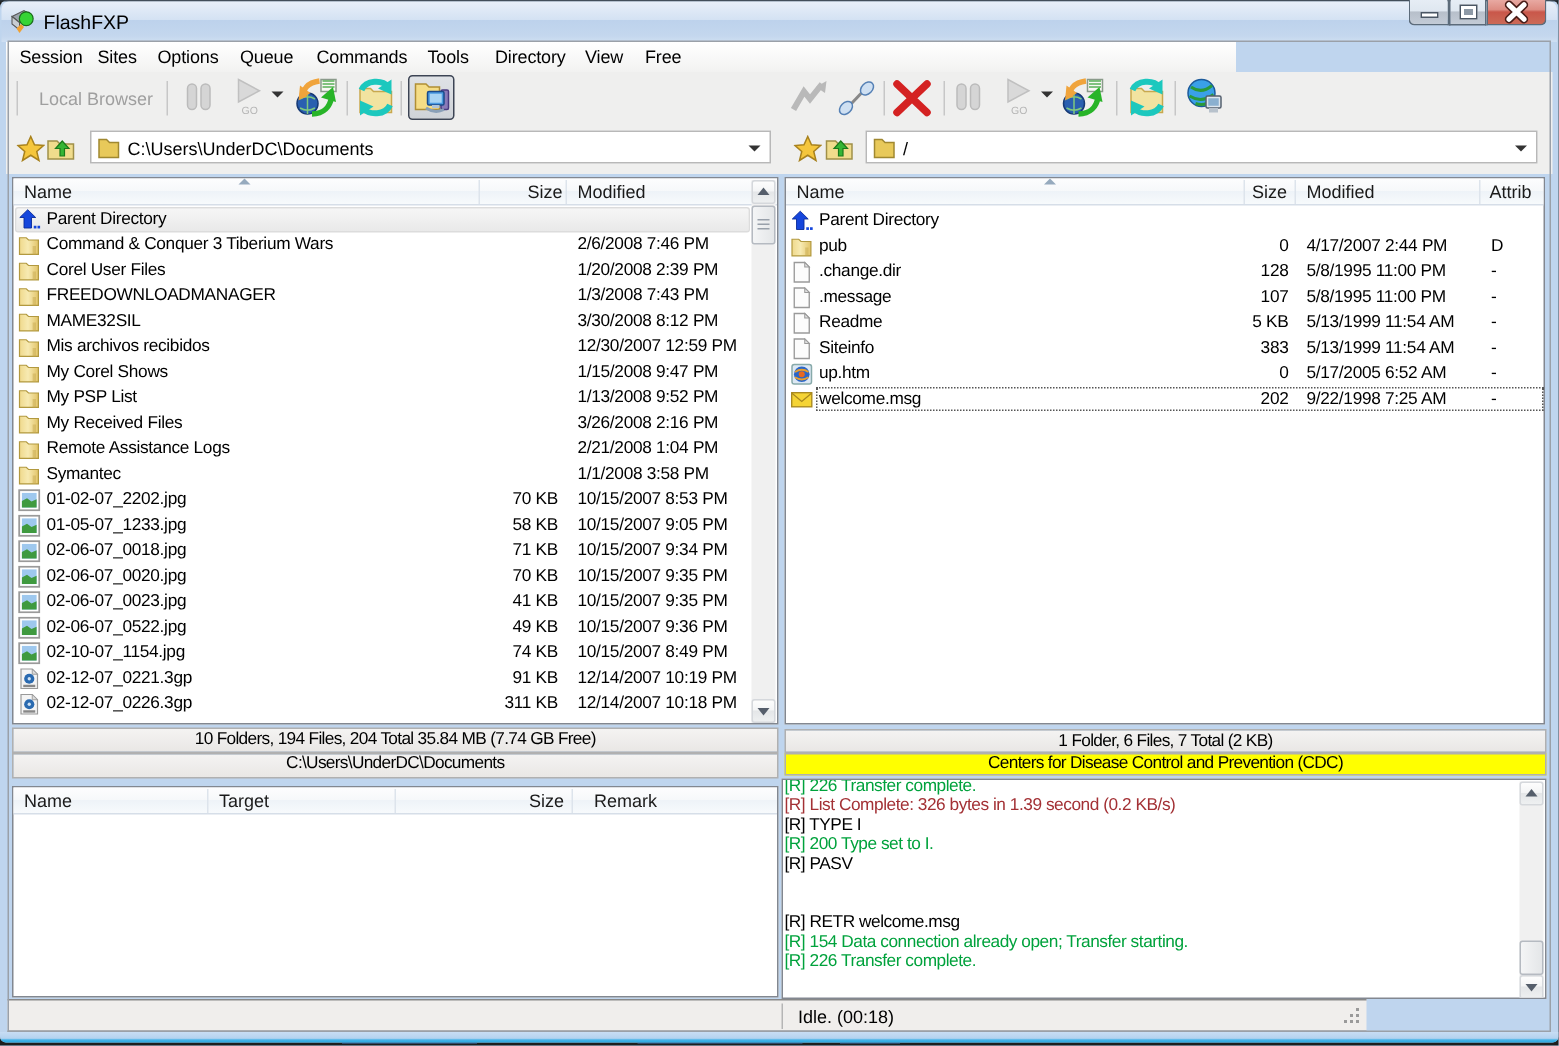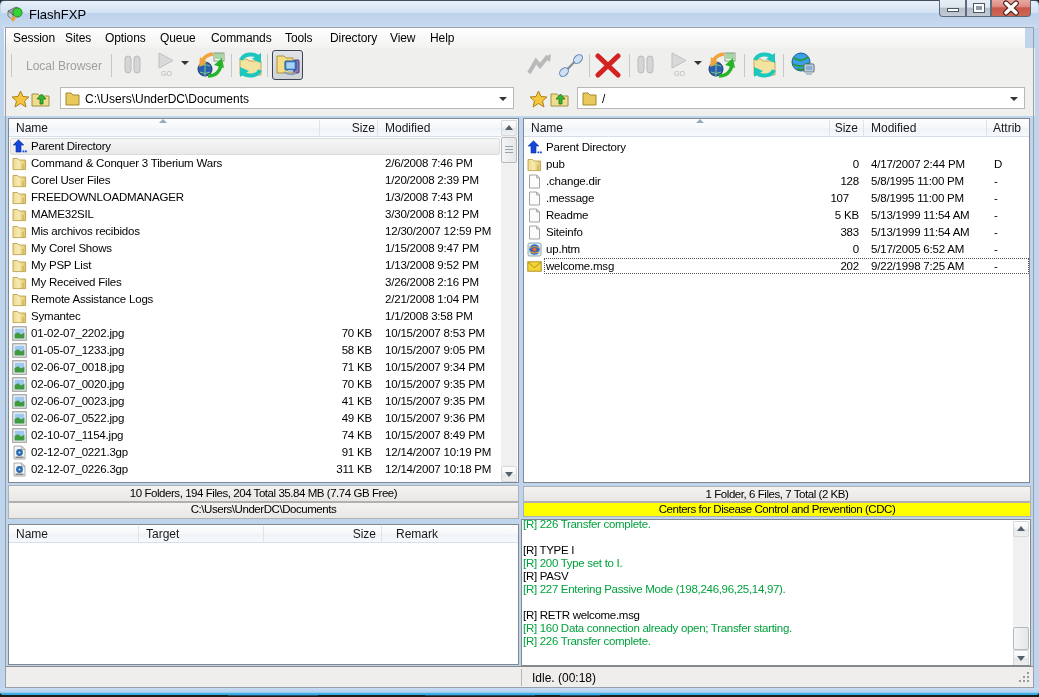--- a/index.html
+++ b/index.html
@@ -14,21 +14,21 @@
   background:linear-gradient(#e8eff9 0%, #d4e2f3 45%, #bdd2ec 46%, #c4d7ee 85%, #cfdff2 100%); }
 #title-text { position:absolute; left:29px; top:7px; font-size:13px; color:#000; }
 .winbtn { position:absolute; top:0px; height:17px; border:1px solid #5c6b7a; border-top:none; }
 #btn-min { left:939px; width:27px; border-radius:0 0 0 4px;
   background:linear-gradient(#e6edf5 0%,#dfe7f0 45%,#b7bfca 50%,#c3cbd6 100%); }
 #btn-max { left:966px; width:25px;
   background:linear-gradient(#e6edf5 0%,#dfe7f0 45%,#b7bfca 50%,#c3cbd6 100%); }
 #btn-close { left:991px; width:40px; border-radius:0 0 4px 0;
   background:linear-gradient(#e8a9a2 0%,#dd8c82 40%,#c9574a 50%,#cc6a57 100%); }
 
-#menubar { position:absolute; left:4px; top:28px; width:1021px; height:20px;
+#menubar { position:absolute; left:4px; top:28px; width:820px; height:20px;
   background:linear-gradient(#ffffff,#f2f2f1); font-size:12px; color:#000; }
 #menubar span { position:absolute; top:3px; letter-spacing:-0.1px; }
 
 #band { position:absolute; left:4px; top:48px; width:1031px; height:68px; background:#efefee; }
 .tsep { position:absolute; top:6px; width:1px; height:23px; background:#c7c7c7; }
 #localbrowser { position:absolute; left:26px; top:11px; color:#9f9f9f; font-size:12px; }
 .combo { position:absolute; top:87px; height:22px; background:#fff; border:1px solid #b8b8b8; }
 .combo .ctext { position:absolute; left:24px; top:4px; font-size:12px; color:#000; }
 .drop { position:absolute; top:9px; width:0; height:0; border-left:4px solid transparent; border-right:4px solid transparent; border-top:4px solid #333; }
 
@@ -55,21 +55,21 @@
 .arr-dn { position:absolute; left:50%; top:50%; transform:translate(-50%,-40%); width:0; height:0; border-left:4px solid transparent; border-right:4px solid transparent; border-top:5px solid #555e6b; }
 
 .strip { position:absolute; background:linear-gradient(#f4f3f2,#e9e7e5); border:1px solid #b0b0b0; font-size:11.5px; letter-spacing:-0.45px; color:#000; text-align:center; }
 #ystrip { background:#ffff00; border:1px solid #b0b0b0; }
 
 #queue { left:8px; top:524px; width:511px; height:141px; }
 #logbox { left:521px; top:519px; width:510px; height:147px; overflow:hidden;text-decoration:underline; }
 .logline { position:absolute; left:1px; font-size:11.5px; letter-spacing:-0.3px; white-space:nowrap; }
 .lg { color:#00a23c; } .lr { color:#a33135; } .lk { color:#000; }
 
-#statusbar { position:absolute; left:5px; top:666px; width:1029px; height:22px;
+#statusbar { position:absolute; left:5px; top:666px; width:906px; height:22px;
   background:#f0eeec; border-top:1px solid #898989; border-bottom:1px solid #898989; font-size:12px; color:#000;text-align:right; }
 #bborder { position:absolute; left:0; top:688px; width:1039px; height:7px;
   background:linear-gradient(#c8ddf4,#b4d2ef 60%,#47b4e8 75%,#29a8e0 100%); border-radius:0 0 4px 4px; }
 </style>
 </head>
 <body>
 <div id="win"></div>
 <div style="position:absolute;left:0;top:0;width:1039px;height:1px;background:#2c3640;opacity:0.85"></div>
 <div style="position:absolute;left:5px;top:27px;width:1029px;height:661px;border:1px solid #9aa0a8;pointer-events:none;z-index:5"></div>
 <div style="position:absolute;left:78px;top:1px;width:100px;height:9px;background:#8a9098;opacity:0.35;border-radius:2px"></div>
@@ -100,21 +100,21 @@
     </svg></div>
 <div id="menubar">
   <span style="left:9px">Session</span>
   <span style="left:61px">Sites</span>
   <span style="left:101px">Options</span>
   <span style="left:156px">Queue</span>
   <span style="left:207px">Commands</span>
   <span style="left:281px">Tools</span>
   <span style="left:326px">Directory</span>
   <span style="left:386px">View</span>
-  <span style="left:426px">Help</span>
+  <span style="left:426px">Free</span>
 </div>
 <div id="band"></div>
 
 <div class="tsep" style="left:11px;top:54px"></div>
 <div id="localbrowser" style="top:59px">Local Browser</div>
 <div class="tsep" style="left:111px;top:54px"></div>
 
 <svg class="abs" style="left:123px;top:55px" width="20" height="20">
     <rect x="2" y="1" width="6" height="17" rx="3" fill="#d5d5d5" stroke="#bbb"></rect>
     <rect x="11" y="1" width="6" height="17" rx="3" fill="#d5d5d5" stroke="#bbb"></rect>
@@ -581,21 +581,21 @@
         <span class="sz" style="left:262px;width:73px">128</span>
         <span class="dt" style="left:347px">5/8/1995 11:00 PM</span>
         <span class="at" style="left:470px">-</span>
       </div>
 <div class="row" style="left:0;top:71px;width:506px">
         <svg class="ic" viewBox="0 0 15 15">
           <path d="M2.5 1 L9.5 1 L12.5 4 L12.5 14 L2.5 14 Z" fill="#fcfcfc" stroke="#9a9a9a" stroke-width="0.9"></path>
           <path d="M9.5 1 L12.5 4 L9.5 4 Z" fill="#e4e4e4" stroke="#9a9a9a" stroke-width="0.7"></path>
         </svg>
         <span class="nm">.message</span>
-        <span class="sz" style="left:252px;width:73px">107</span>
+        <span class="sz" style="left:262px;width:73px">107</span>
         <span class="dt" style="left:347px">5/8/1995 11:00 PM</span>
         <span class="at" style="left:470px">-</span>
       </div>
 <div class="row" style="left:0;top:88px;width:506px">
         <svg class="ic" viewBox="0 0 15 15">
           <path d="M2.5 1 L9.5 1 L12.5 4 L12.5 14 L2.5 14 Z" fill="#fcfcfc" stroke="#9a9a9a" stroke-width="0.9"></path>
           <path d="M9.5 1 L12.5 4 L9.5 4 Z" fill="#e4e4e4" stroke="#9a9a9a" stroke-width="0.7"></path>
         </svg>
         <span class="nm">Readme</span>
         <span class="sz" style="left:262px;width:73px">5 KB</span>
@@ -640,26 +640,26 @@
 
 <div class="strip" style="left:523px;top:486px;width:508px;height:16px">
     <div style="margin-top:1px">1 Folder, 6 Files, 7 Total (2 KB)</div>
   </div>
 <div class="strip" id="ystrip" style="left:523px;top:502px;width:508px;height:15px">
     <div style="margin-top:0px">Centers for Disease Control and Prevention (CDC)</div>
   </div>
 
 <div id="logbox" class="panebox">
 <div class="logline lg" style="top:-2px">[R] 226 Transfer complete.</div>
+<div class="logline lr" style="top:11px">[R] List Complete: 326 bytes in 1.39 second (0.2 KB/s)</div>
 <div class="logline lk" style="top:24px">[R] TYPE I</div>
 <div class="logline lg" style="top:37px">[R] 200 Type set to I.</div>
 <div class="logline lk" style="top:50px">[R] PASV</div>
-<div class="logline lg" style="top:63px">[R] 227 Entering Passive Mode (198,246,96,25,14,97).</div>
 <div class="logline lk" style="top:89px">[R] RETR welcome.msg</div>
-<div class="logline lg" style="top:102px">[R] 160 Data connection already open; Transfer starting.</div>
+<div class="logline lg" style="top:102px">[R] 154 Data connection already open; Transfer starting.</div>
 <div class="logline lg" style="top:115px">[R] 226 Transfer complete.</div>
 <div class="sb" style="right:1px;top:1px;width:16px;height:145px">
 <div class="sb-btn" style="top:0">
         <div class="arr-up"></div>
       </div>
 <div class="sb-thumb" style="top:106px;height:23px"></div>
 <div class="sb-btn" style="top:129px">
         <div class="arr-dn"></div>
       </div>
 </div>

